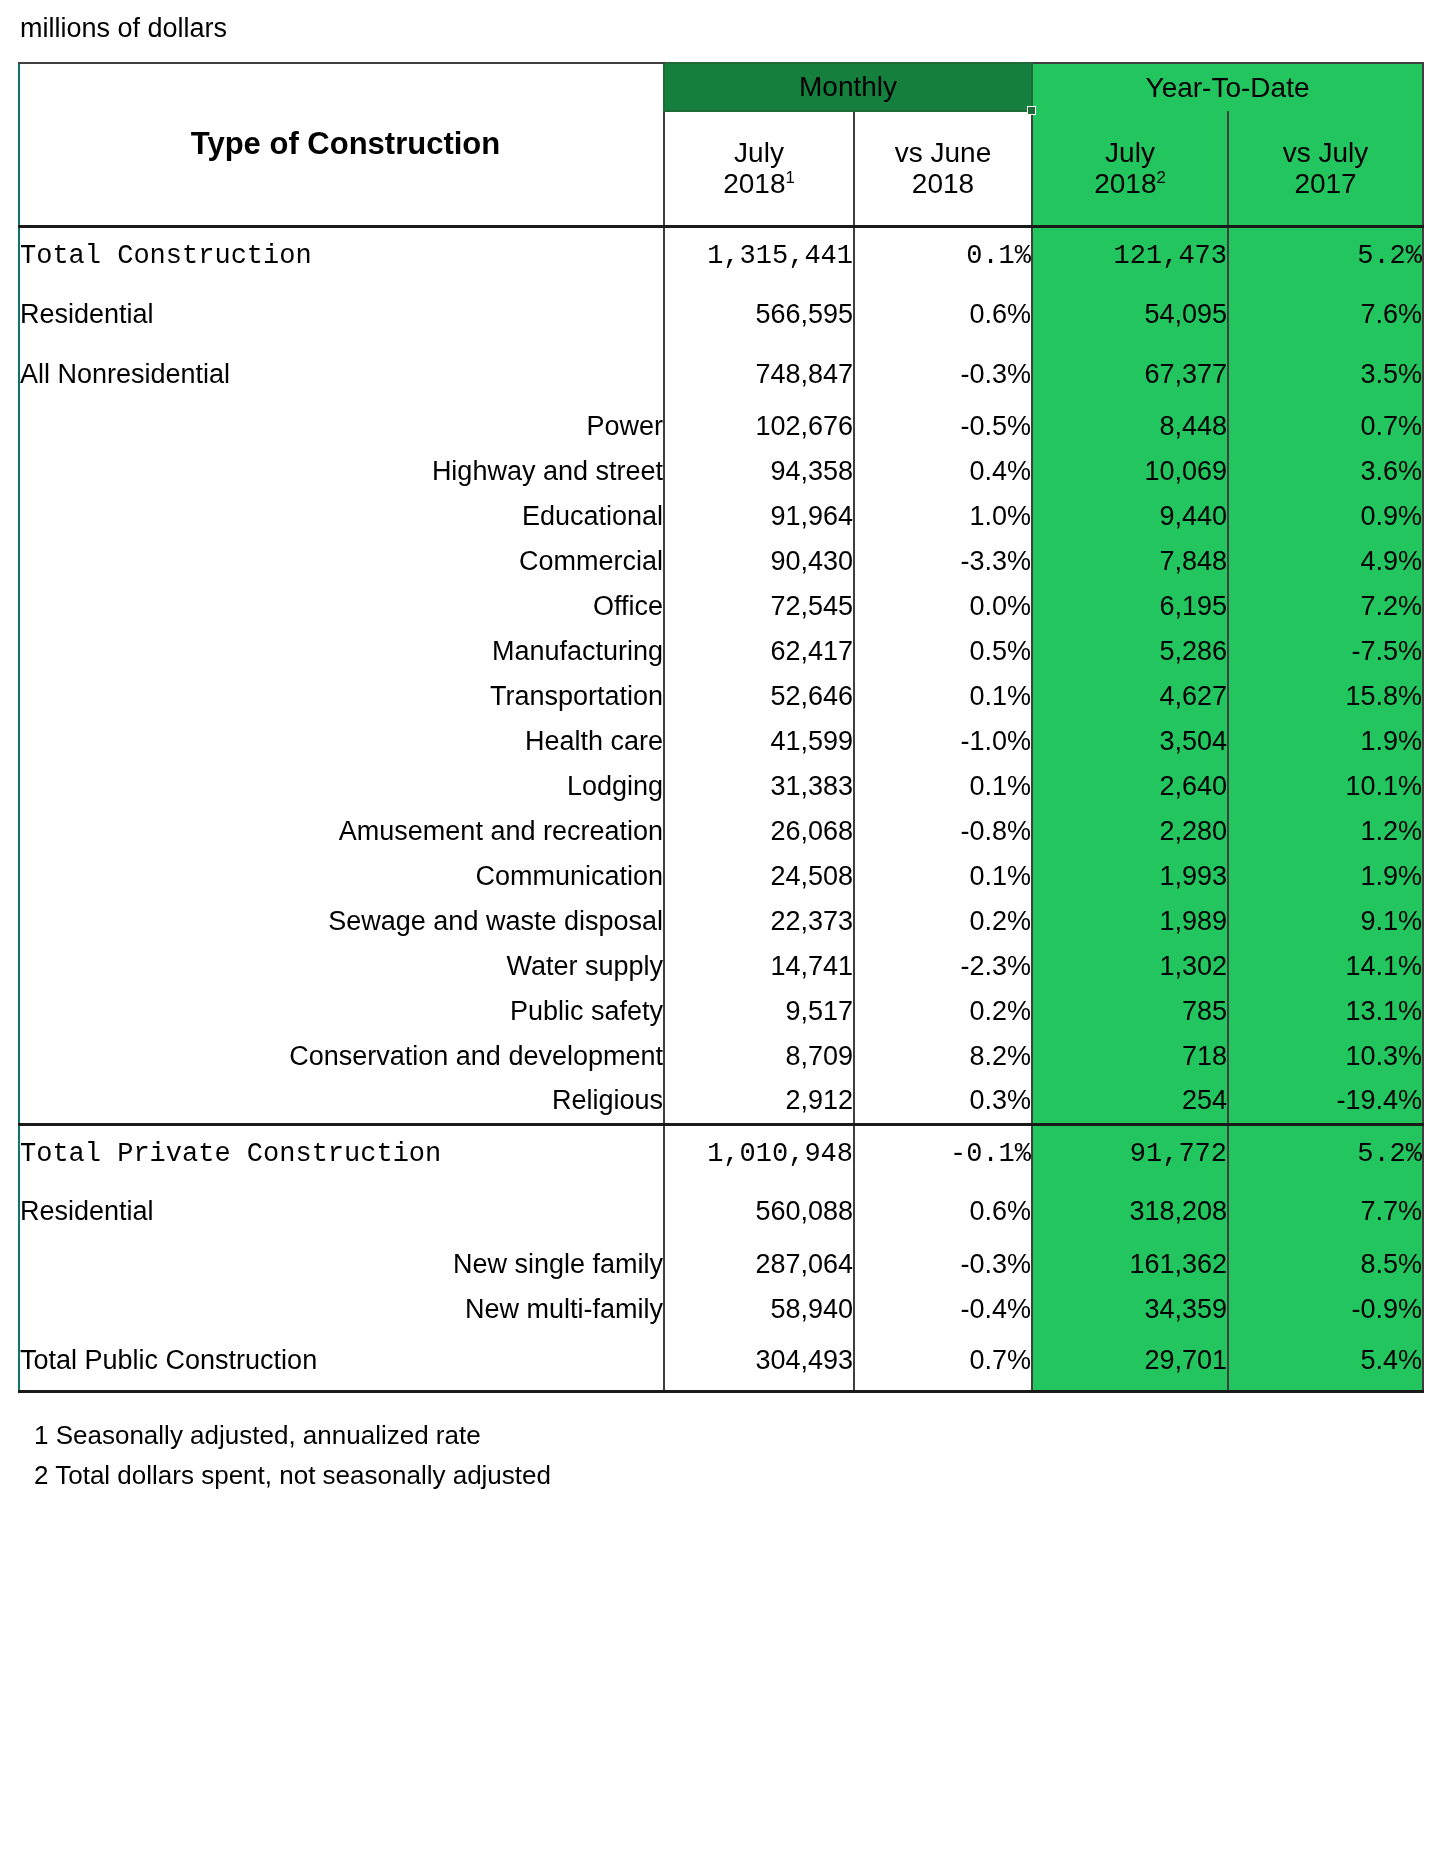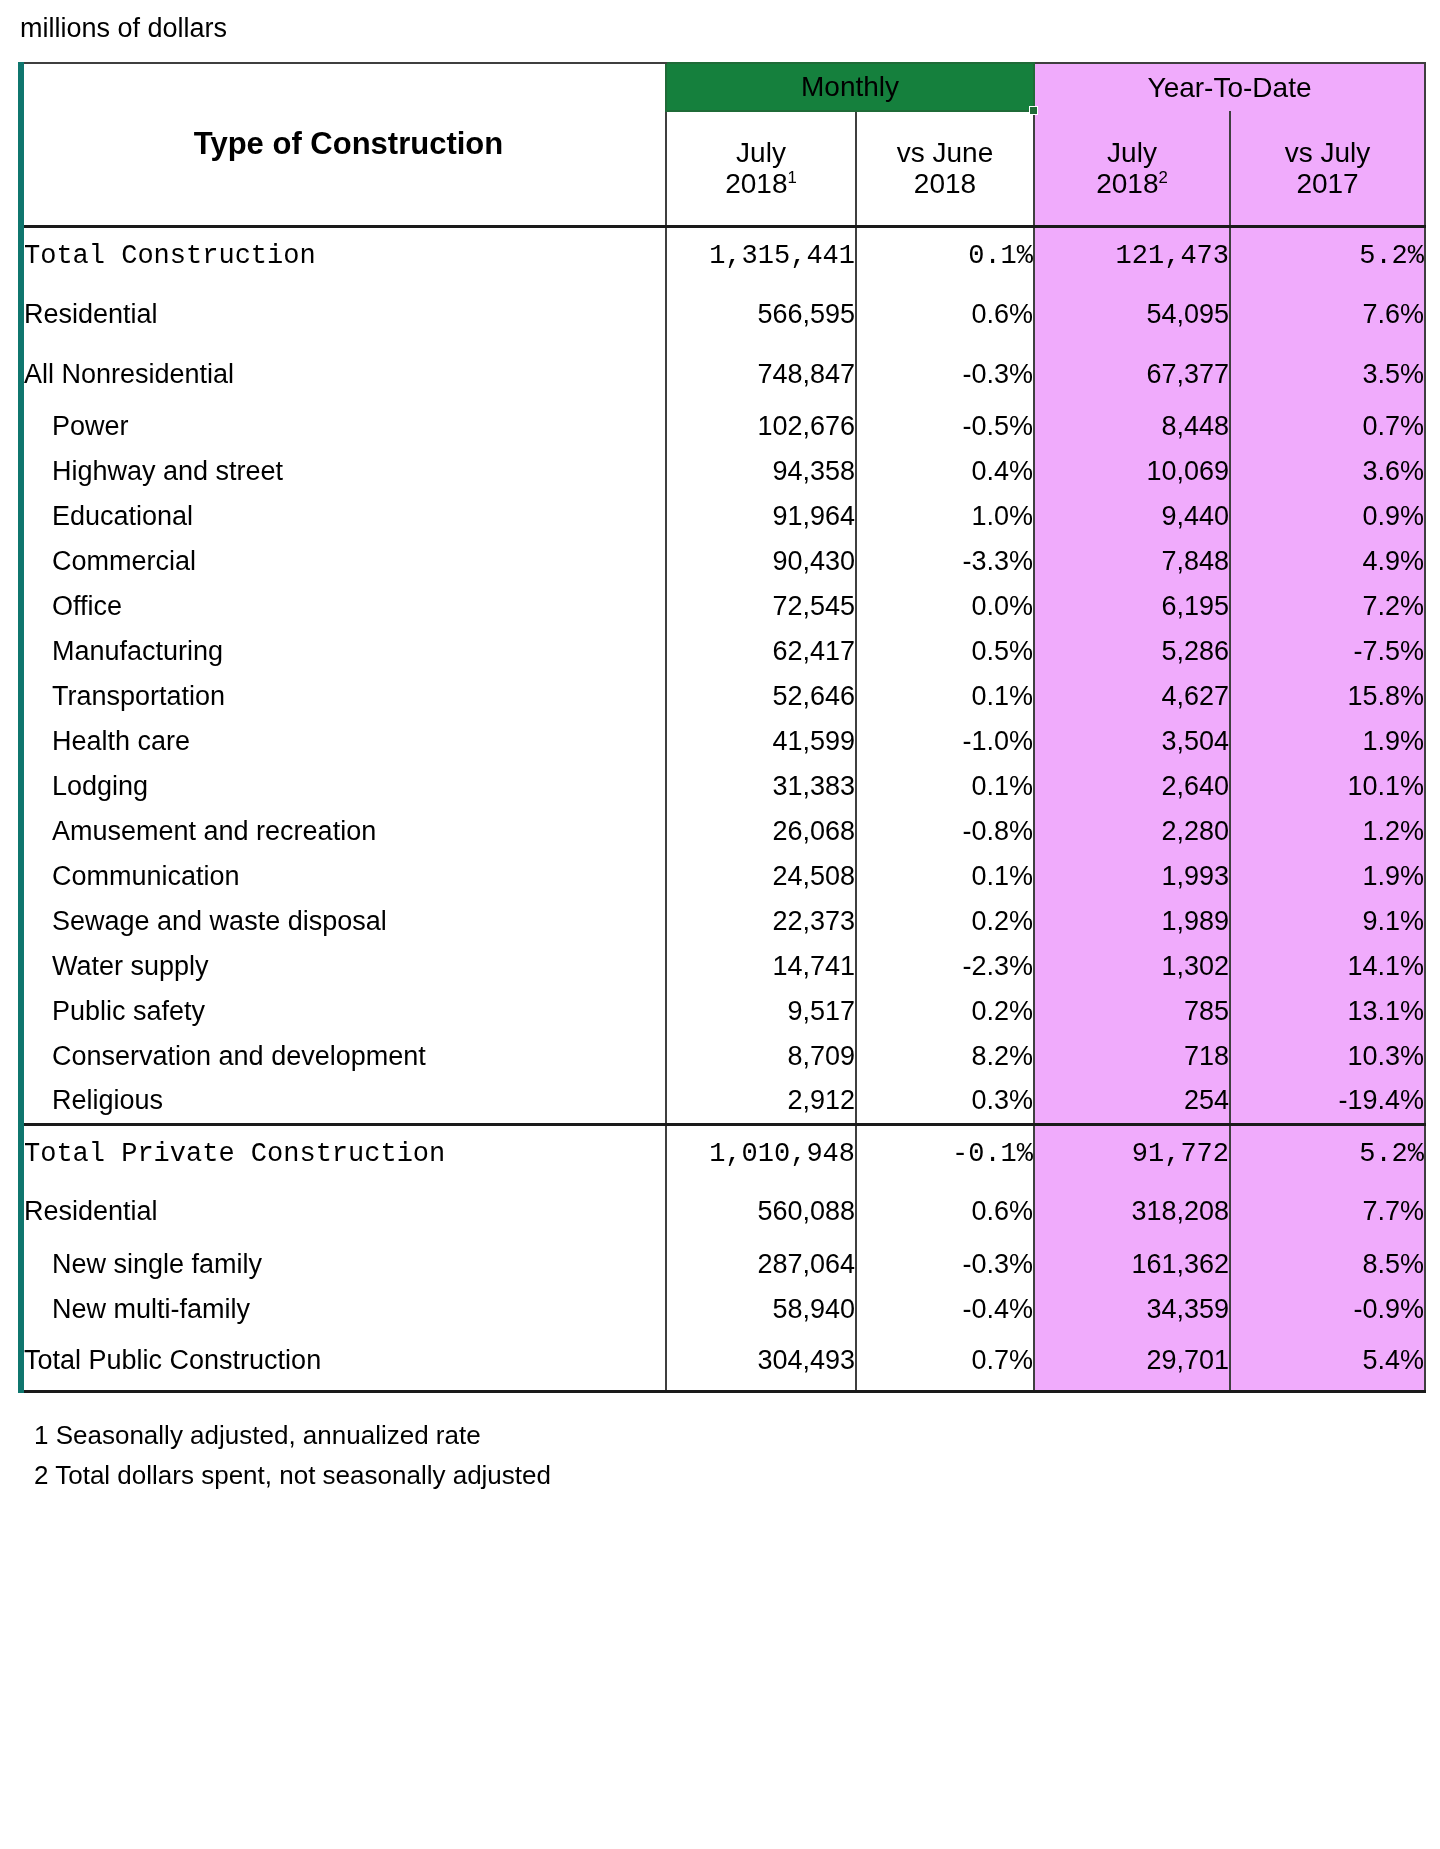--- a/index.html
+++ b/index.html
@@ -46,27 +46,27 @@
   
   col.c-label { width: 645px; }
   col.c-m1    { width: 190px; }
   col.c-m2    { width: 178px; }
   col.c-y1    { width: 196px; }
   col.c-y2    { width: 195px; }
 
   
   .frame-top    { border-top: 2px solid #3f3f3f; }
   .frame-bottom { border-bottom: 3px solid #1a1a1a; }
-  .frame-left   { border-left: 6px solid #0f766e; }
+  .frame-left   { border-left: 2px solid #0f766e; }
   .frame-right  { border-right: 2px solid #3f3f3f; }
 
   .vline-l { border-left: 2px solid #3f3f3f; }
 
   
-  .ytd { background: #f0abfc; margin-left: 48px; }
+  .ytd { background: #22c55e; margin-left: 48px; }
 
   
   .hdr {
     text-align: center;
     font-weight: bold;
     font-size: 28px;
     line-height: 1.12;
   }
   .grouphdr {
     height: 48px;
@@ -104,21 +104,21 @@
 
   tr.datarow { height: 45px; }
   tr.datarow.gap { height: 60px; }
   tr.datarow.tall { height: 56px; font-family: Liberation Mono, monospace; }
 
   td.label {
     text-align: left;
     padding-left: 10px;
     white-space: nowrap;
   }
-  td.label.ind1 { padding-left: 28px; }
+  td.label.ind1 { padding-left: 28px; text-align: right; }
   td.num {
     text-align: right;
     padding-right: 14px;
     white-space: nowrap;
   }
   .b { font-weight: bold; }
 
   sup {
     font-size: 0.6em;
     vertical-align: super;

